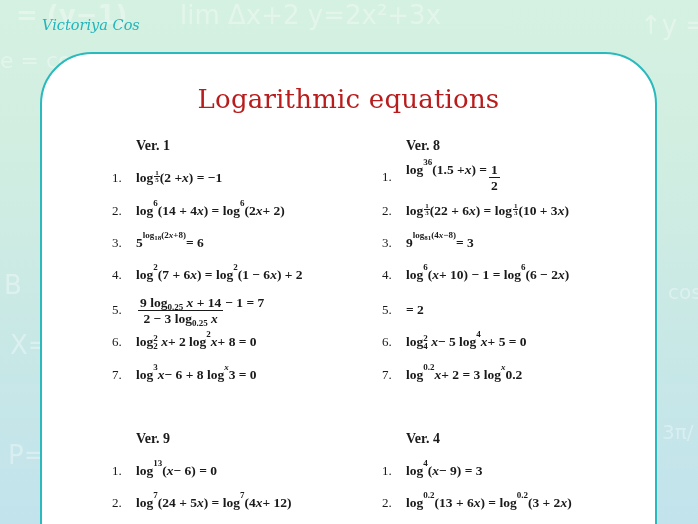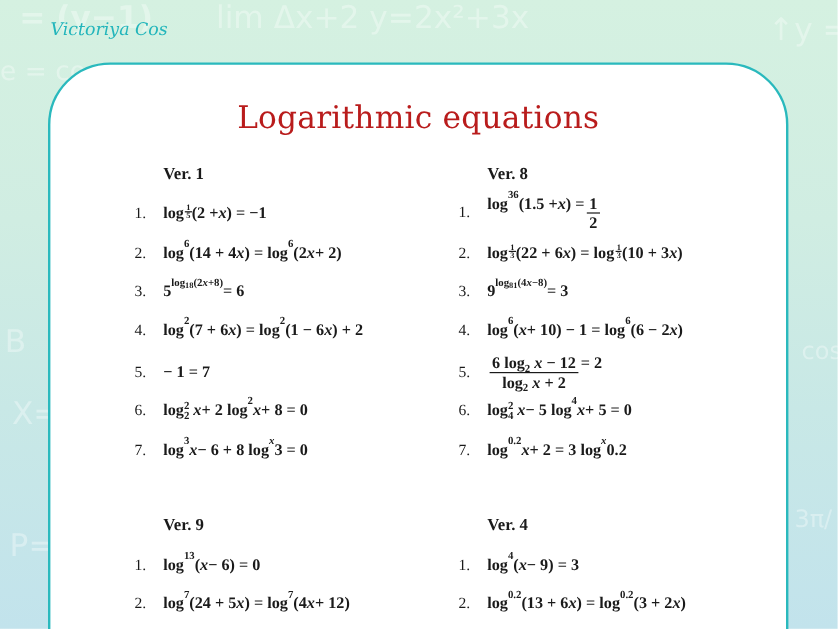--- a/index.html
+++ b/index.html
@@ -119,20 +119,24 @@
           <sub>2</sub>
           <span>(1 − 6</span>
           <i>x</i>
           <span>) + 2</span>
       </span>
     </div>
 
     <div class="problem" style="top:156px;height:32px;">
       <span class="pnum">5.</span>
       <span class="expr">
+        <span class="frac">
+          <span class="num"><span>9 log</span><sub>0.25</sub> <i>x</i><span> + 14</span></span>
+          <span class="den"><span>2 − 3 log</span><sub>0.25</sub> <i>x</i></span>
+        </span>
           <span> − 1 = 7</span>
       </span>
     </div>
 
     <div class="problem" style="top:193px;">
       <span class="pnum">6.</span>
       <span class="expr">
         <span>log</span><span style="display:inline-flex;flex-direction:column;font-size:9px;line-height:8px;vertical-align:middle;">
             <span>2</span>
             <span>2</span>
@@ -212,24 +216,20 @@
           <sub>6</sub>
           <span>(6 − 2</span>
           <i>x</i>
           <span>)</span>
       </span>
     </div>
 
     <div class="problem" style="top:156px;height:32px;">
       <span class="pnum">5.</span>
       <span class="expr">
-        <span class="frac">
-          <span class="num"><span>6 log</span><sub>2</sub> <i>x</i><span> − 12</span></span>
-          <span class="den"><span>log</span><sub>2</sub> <i>x</i><span> + 2</span></span>
-        </span>
           <span> = 2</span>
       </span>
     </div>
 
     <div class="problem" style="top:193px;">
       <span class="pnum">6.</span>
       <span class="expr">
         <span>log</span><span style="display:inline-flex;flex-direction:column;font-size:9px;line-height:8px;vertical-align:middle;">
             <span>2</span>
             <span>4</span>

